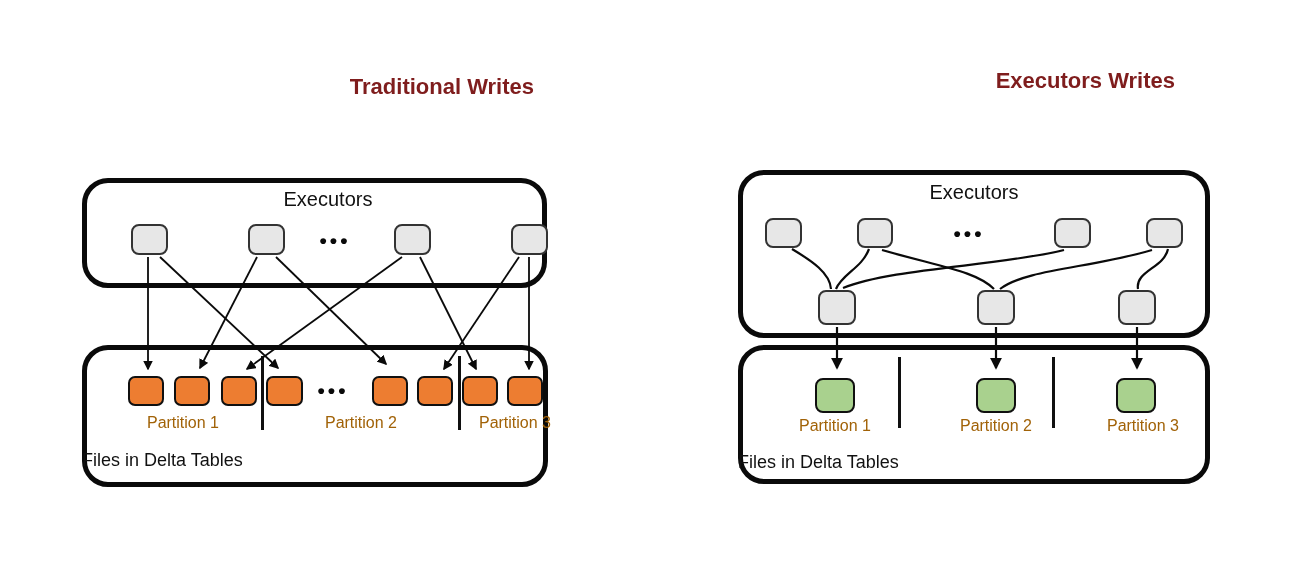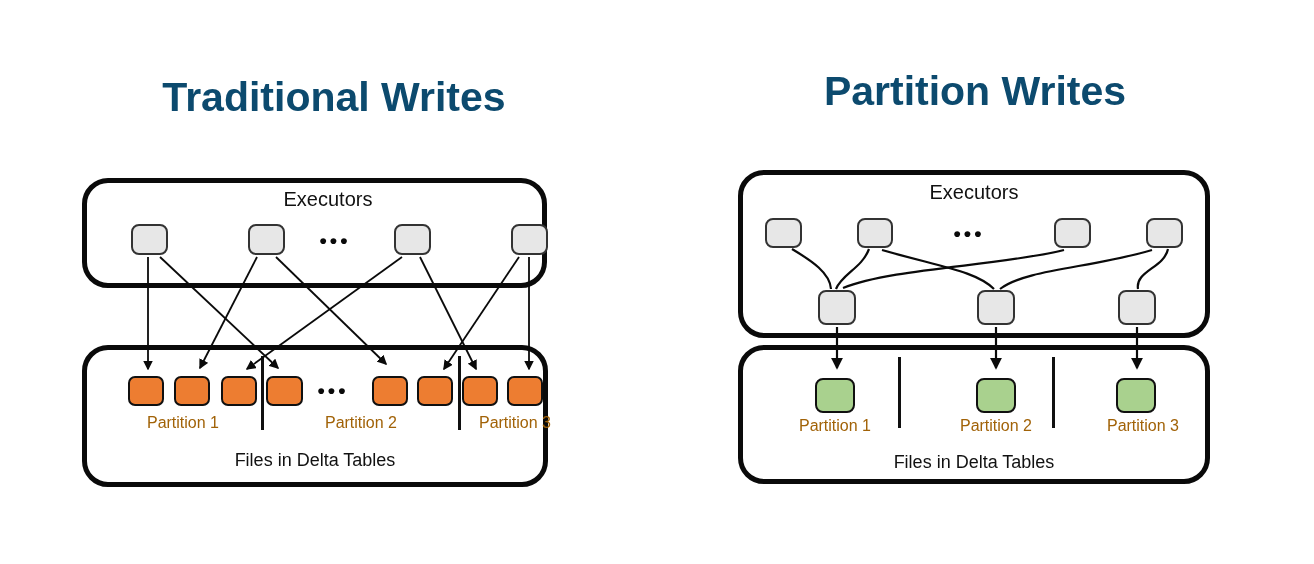--- a/index.html
+++ b/index.html
@@ -2,21 +2,21 @@
 <html><head>
 <meta charset="utf-8">
 <style>
   html,body{margin:0;padding:0;background:#f3f3f3;}
   .canvas{
     position:relative;width:1314px;height:564px;background:#ffffff;
     font-family:"Liberation Sans", sans-serif;color:#000;overflow:hidden;
   }
   .abs{position:absolute;}
   .title{
-    font-size:41px;font-weight:700;text-align:center;color:#0c4a6e;
+    font-size:22px;font-weight:700;text-align:right;color:#7f1d1d;
     letter-spacing:0px;white-space:nowrap;
   }
   .bigrect{
     position:absolute;border:5px solid #0a0a0a;border-radius:26px;background:#ffffff;
     box-sizing:border-box;
   }
   .rect-label{font-size:20px;text-align:center;color:#111;white-space:nowrap;}
   .node{
     position:absolute;background:#e7e7e7;border:2px solid #333333;border-radius:8px;
     box-sizing:border-box;
@@ -27,21 +27,21 @@
   }
   .file-green{
     position:absolute;background:#A9D18E;border:2px solid #101010;border-radius:8px;
     box-sizing:border-box;
   }
   .dots{
     font-size:21px;font-weight:700;letter-spacing:3px;text-align:center;
     line-height:22px;color:#0a0a0a;white-space:nowrap;
   }
   .partition-label{font-size:16px;text-align:center;color:#a16207;white-space:nowrap;}
-  .files-label{font-size:18px;text-align:center;color:#111;white-space:nowrap;}
+  .files-label{font-size:18px;color:#111;white-space:nowrap;}
   .divider{position:absolute;width:3px;background:#101010;}
   svg.overlay{position:absolute;left:0;top:0;pointer-events:none;}
 </style>
 </head>
 <body>
 
 <div class="canvas">
 
   <div class="abs title" style="left:134px;top:74px;width:400px;">Traditional Writes</div>
 
@@ -68,21 +68,21 @@
 
   <div class="divider" style="left:261px;top:356px;height:74px;"></div>
   <div class="divider" style="left:458px;top:356px;height:74px;"></div>
 
   <div class="abs partition-label" style="left:113px;top:414px;width:140px;">Partition 1</div>
   <div class="abs partition-label" style="left:291px;top:414px;width:140px;">Partition 2</div>
   <div class="abs partition-label" style="left:445px;top:414px;width:140px;">Partition 3</div>
 
   <div class="abs files-label" style="left:82px;top:450px;width:466px;">Files in Delta Tables</div>
 
-  <div class="abs title" style="left:775px;top:68px;width:400px;">Partition Writes</div>
+  <div class="abs title" style="left:775px;top:68px;width:400px;">Executors Writes</div>
 
   <div class="bigrect" style="left:738px;top:170px;width:472px;height:168px;"></div>
   <div class="abs rect-label" style="left:738px;top:181px;width:472px;">Executors</div>
 
   <div class="node" style="left:765px;top:218px;width:37px;height:30px;"></div>
   <div class="node" style="left:857px;top:218px;width:36px;height:30px;"></div>
   <div class="abs dots" style="left:934px;top:223px;width:70px;">•••</div>
   <div class="node" style="left:1054px;top:218px;width:37px;height:30px;"></div>
   <div class="node" style="left:1146px;top:218px;width:37px;height:30px;"></div>
 

